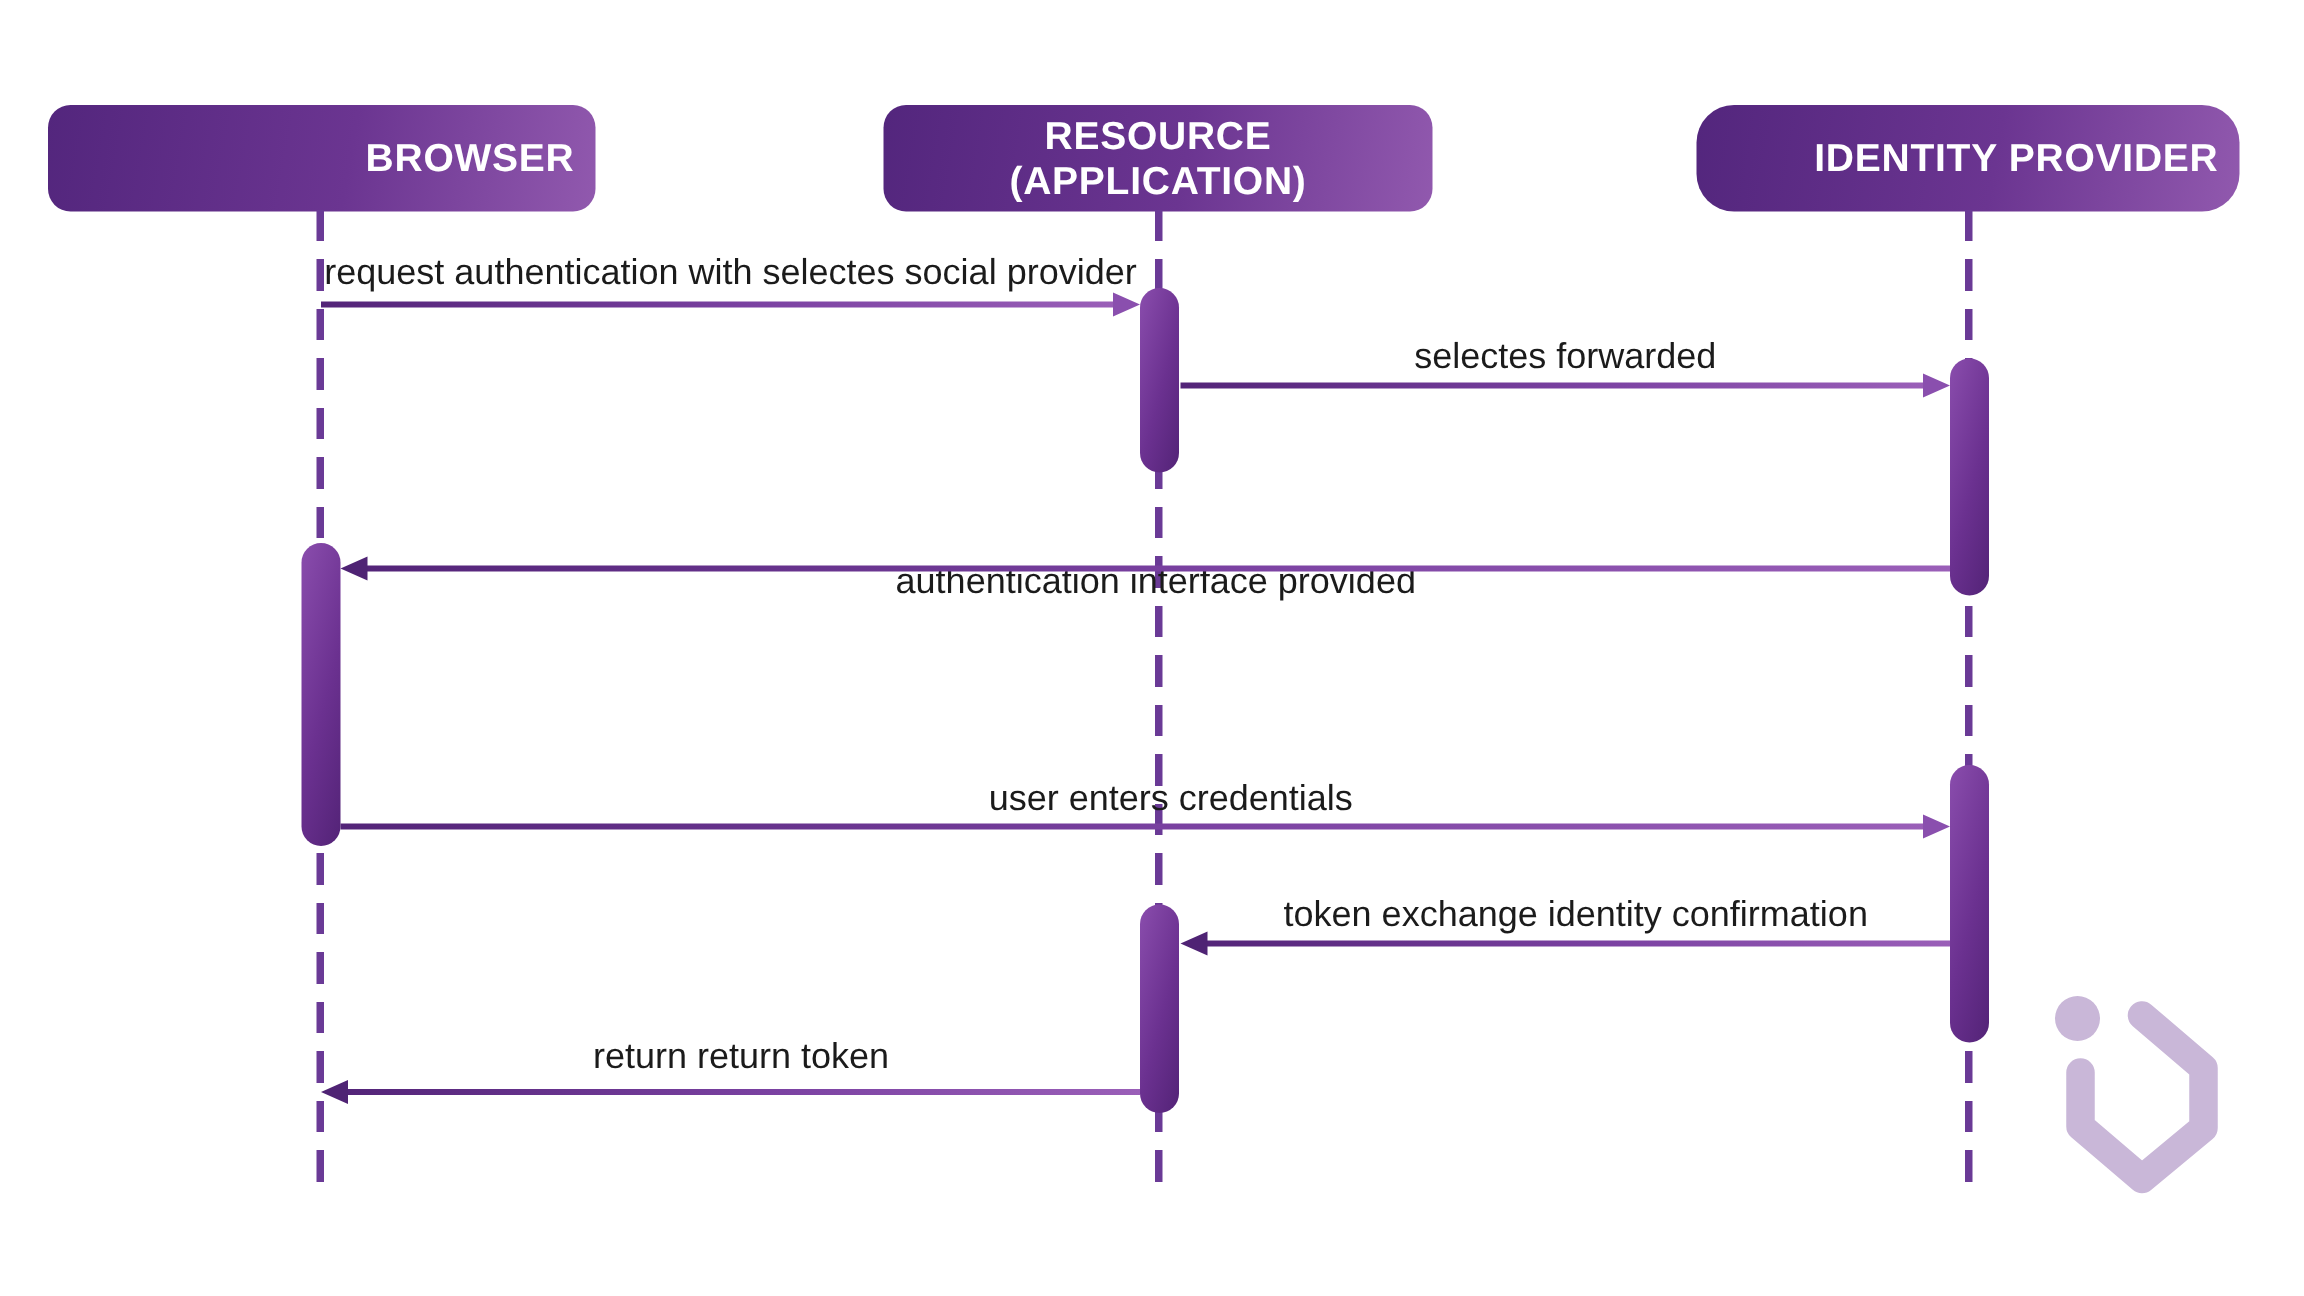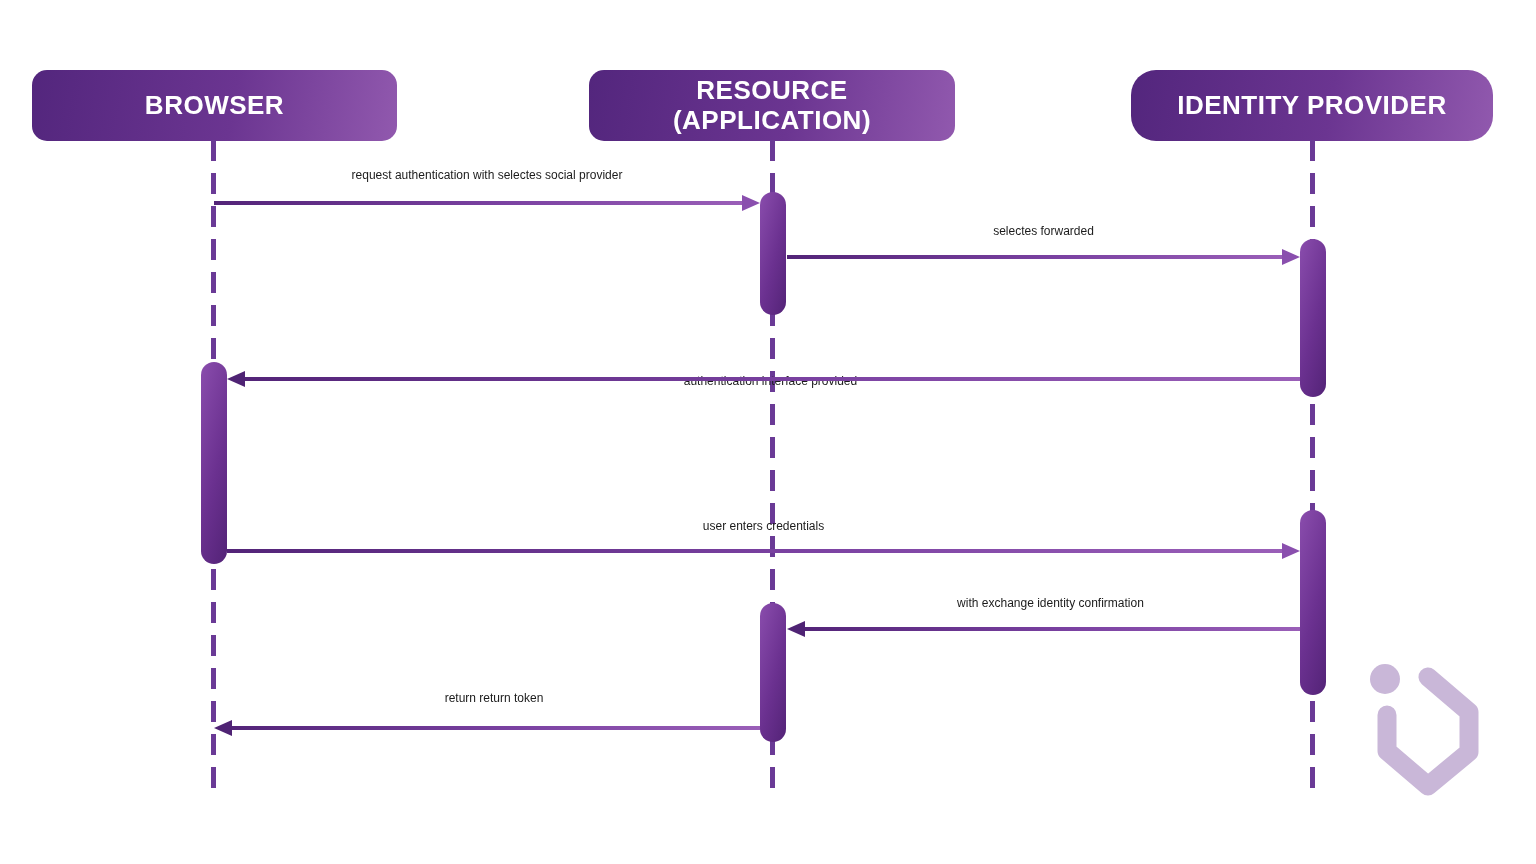--- a/index.html
+++ b/index.html
@@ -18,21 +18,21 @@
 
   
   .actor {
     position: absolute;
     top: 70px;
     height: 71px;
     border-radius: 15px;
     background: linear-gradient(100deg, #53267d 0%, #6b3591 55%, #9159ae 100%);
     display: flex;
     align-items: center;
-    justify-content: center;
+    justify-content: flex-end;
     text-align: center;
   }
   .actor .actor-label {
     color: #ffffff;
     font-size: 26px;
     font-weight: 700;
     letter-spacing: 0.5px;
     line-height: 1.15;
     padding: 0 14px;
   }
@@ -82,21 +82,21 @@
     border-top: 8px solid transparent;
     border-bottom: 8px solid transparent;
   }
   .arrow-head.right { border-left: 18px solid #8a4fae; }
   .arrow-head.left  { border-right: 18px solid #4f2374; }
 
   
   .msg-label {
     position: absolute;
     text-align: center;
-    font-size: 12px;
+    font-size: 24px;
     color: #1b1b1b;
     white-space: nowrap;
   }
 
   
   .logo {
     position: absolute;
     left: 1365px;
     top: 663px;
     width: 125px;
@@ -133,25 +133,25 @@
   <div class="arrow-head right" style="left:742px; top:195px;"></div>
 
   <div class="msg-label" style="left:787px; top:224px; width:513px;">selectes forwarded</div>
   <div class="arrow-line" style="left:787px; top:255px; width:499px;"></div>
   <div class="arrow-head right" style="left:1282px; top:249px;"></div>
 
   <div class="msg-label" style="left:241px; top:342px; width:1059px;margin-top:32px;">authentication interface provided</div>
   <div class="arrow-line" style="left:241px; top:377px; width:1059px;"></div>
   <div class="arrow-head left" style="left:227px; top:371px;"></div>
 
-  <div class="msg-label" style="left:227px; top:519px; width:1073px;">user enters credentials</div>
+  <div class="msg-label" style="left:227px; top:519px; width:1073px;padding-left:17px;">user enters credentials</div>
   <div class="arrow-line" style="left:227px; top:549px; width:1059px;"></div>
   <div class="arrow-head right" style="left:1282px; top:543px;"></div>
 
-  <div class="msg-label" style="left:801px; top:596px; width:499px;">with exchange identity confirmation</div>
+  <div class="msg-label" style="left:801px; top:596px; width:499px;">token exchange identity confirmation</div>
   <div class="arrow-line" style="left:801px; top:627px; width:499px;"></div>
   <div class="arrow-head left" style="left:787px; top:621px;"></div>
 
   <div class="msg-label" style="left:228px; top:691px; width:532px;">return return token</div>
   <div class="arrow-line" style="left:228px; top:726px; width:532px;"></div>
   <div class="arrow-head left" style="left:214px; top:720px;"></div>
 
   <svg class="logo" viewBox="0 0 125 135">
     <circle cx="20" cy="16" r="15" fill="#c9b7d8"></circle>
     <path d="M 22 52 L 22 88 L 63 123 L 104 89 L 104 49 L 63 14" fill="none" stroke="#c9b7d8" stroke-width="19" stroke-linecap="round" stroke-linejoin="round"></path>

